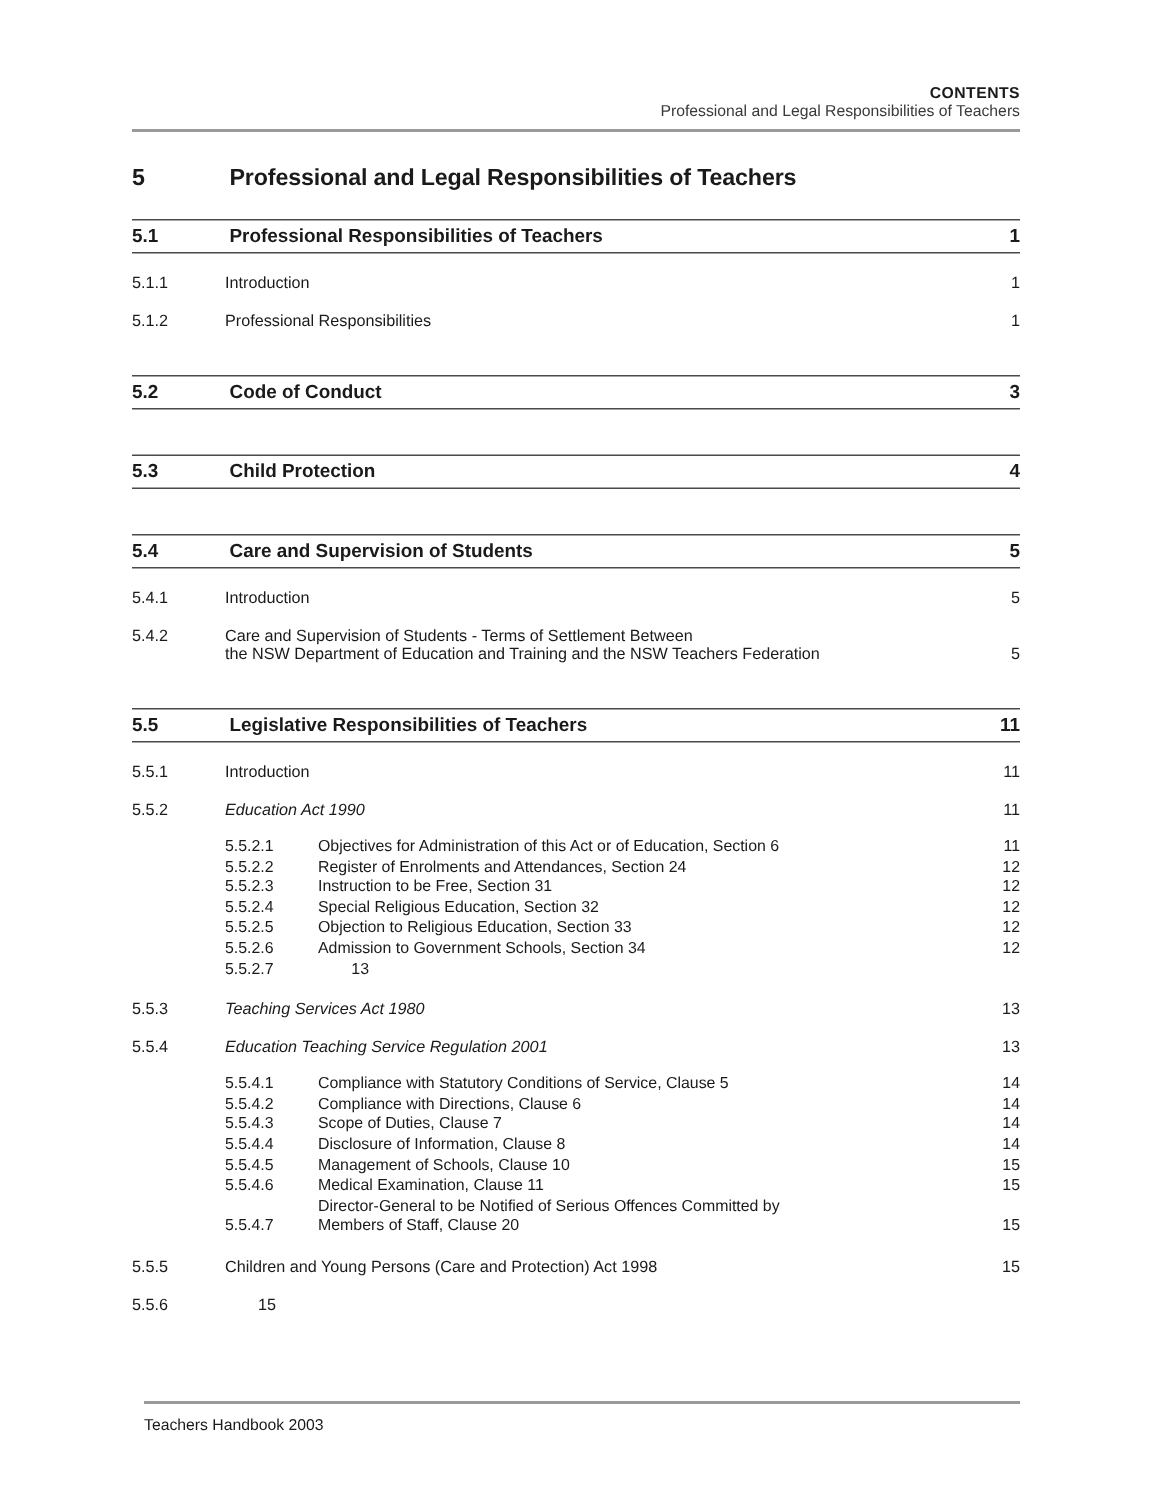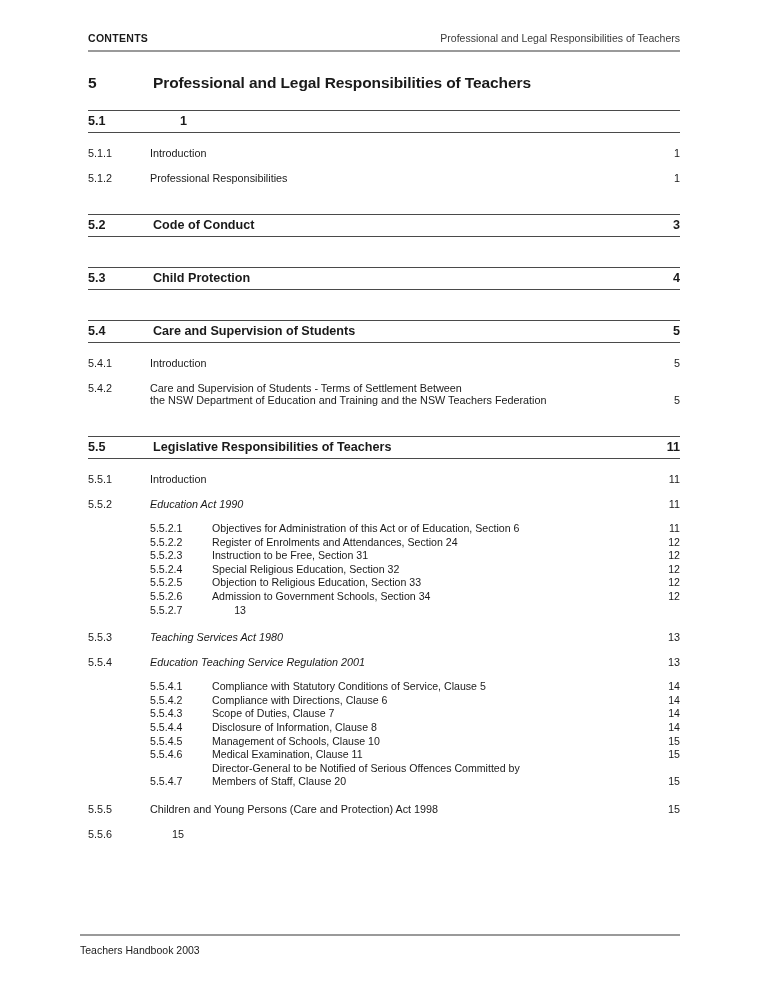--- a/index.html
+++ b/index.html
@@ -21,23 +21,24 @@
     width: 768px;
     height: 994px;
     box-sizing: border-box;
     padding: 0 88px;
   }
 
   
   .running-head {
     display: flex;
     justify-content: space-between;
-    align-items: center;
-    padding-top: 32px;
+    align-items: flex-end;
+    padding-top: 56px;
     font-size: 10.5px;
+    flex-direction: column;
   }
   .rh-left {
     font-weight: bold;
     letter-spacing: 0.3px;
     color: #1a1a1a;
   }
   .rh-right {
     color: #3a3a3a;
     font-size: 10.5px;
   }
@@ -112,21 +113,21 @@
   
   .gap-after-sec  { height: 14px; }
   .gap-sub        { height: 13px; }
   .gap-block      { height: 30px; }
   .gap-deep       { height: 12px; }
   .gap-deep-after { height: 14px; }
 
   
   .footer {
     position: absolute;
-    left: 80px;
+    left: 96px;
     right: 88px;
     bottom: 38px;
   }
   .foot-rule {
     height: 2px;
     background: #9a9a9a;
   }
   .foot-text {
     margin-top: 8px;
     font-size: 10.5px;
@@ -148,20 +149,21 @@
     <span class="num">5</span>
     <span class="txt">Professional and Legal Responsibilities of Teachers</span>
   </div>
 
   <div class="toc">
 
     <div class="block">
       <div class="rule-top"></div>
       <div class="sec-row">
         <span class="num">5.1</span>
+        <span class="lbl">Professional Responsibilities of Teachers</span>
         <span class="pg">1</span>
       </div>
       <div class="rule-bottom"></div>
       <div class="gap-after-sec"></div>
       <div class="sub-row">
         <span class="num">5.1.1</span>
         <span class="lbl">Introduction</span>
         <span class="pg">1</span>
       </div>
       <div class="gap-sub"></div>

